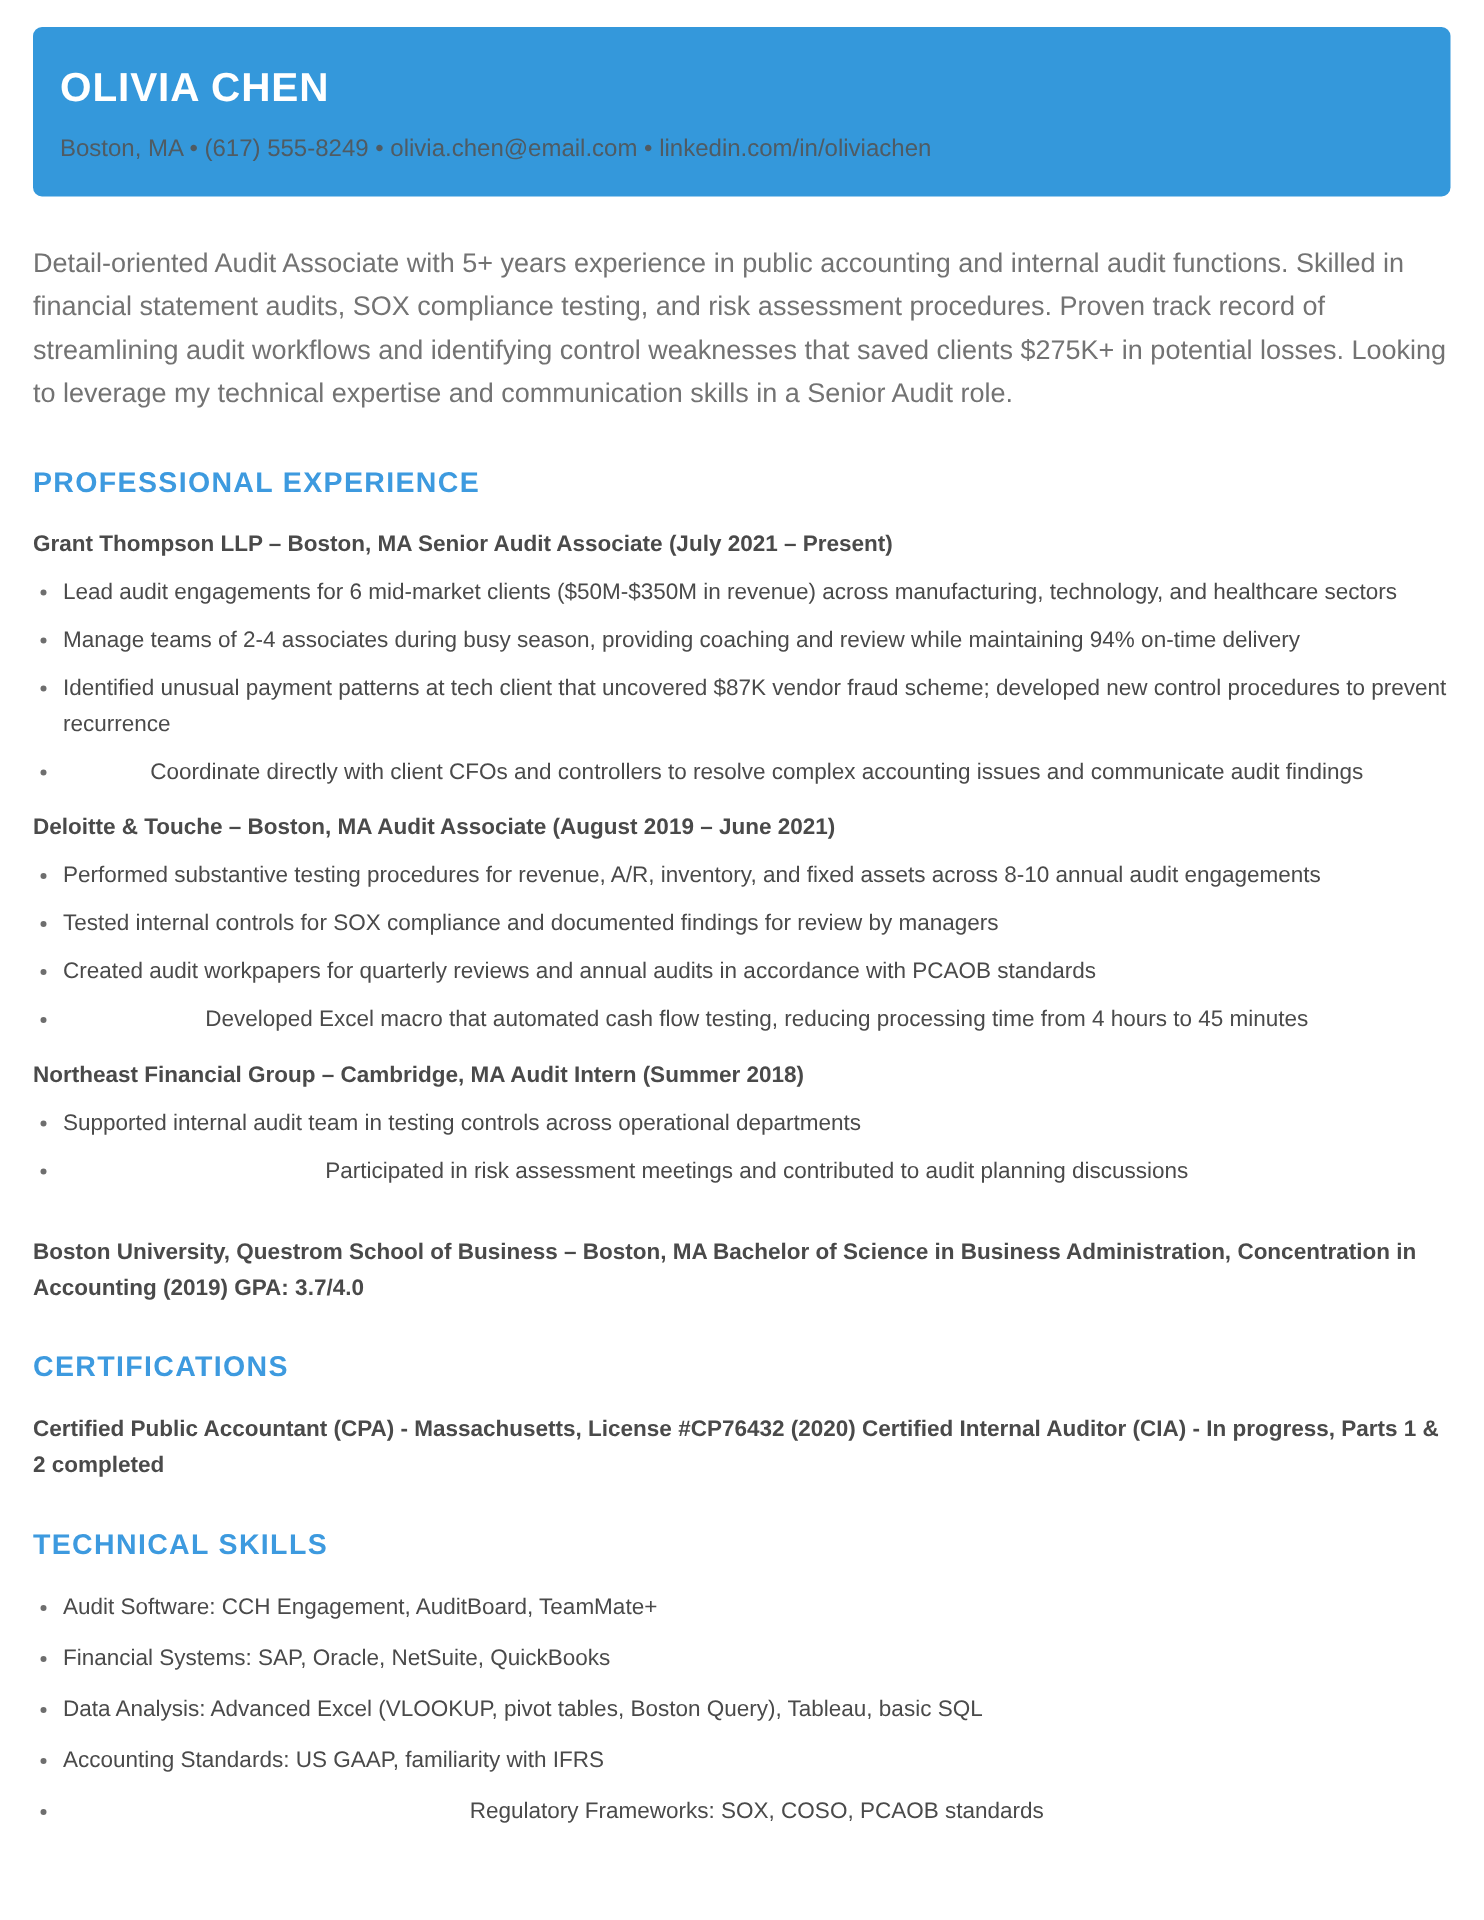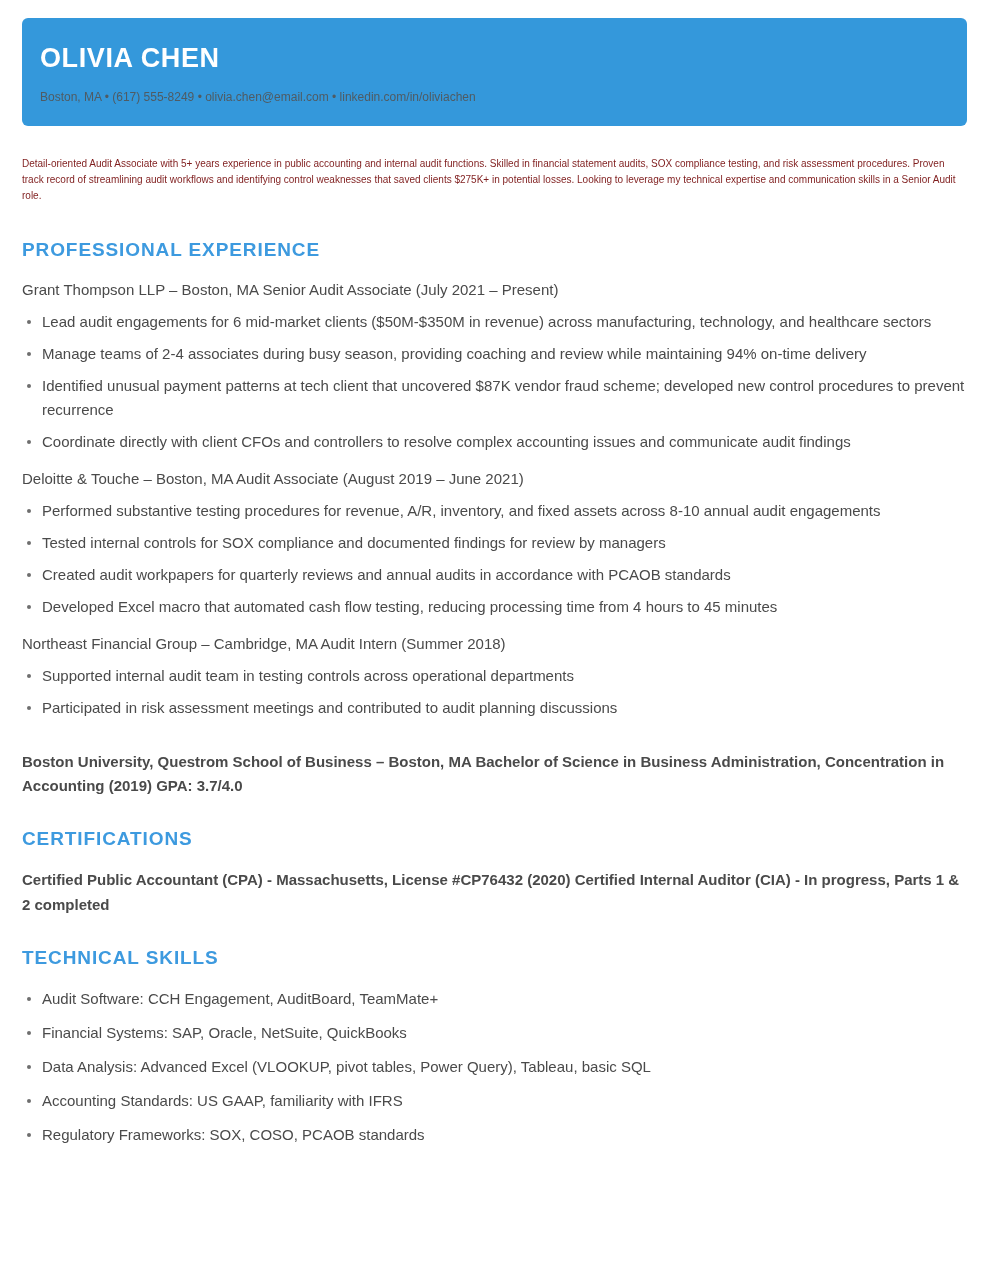--- a/index.html
+++ b/index.html
@@ -30,72 +30,72 @@
   }
   .candidate-name {
     font-size: 27px;
     font-weight: bold;
     color: #ffffff;
     letter-spacing: 0.6px;
     line-height: 1.1;
     margin: 0 0 16px 0;
   }
   .contact-line {
-    font-size: 12px;
+    font-size: 16px;
     color: #4f5b63;
     line-height: 1.2;
     margin: 0;
   }
 
   
   .summary {
-    font-size: 10px;
+    font-size: 18px;
     line-height: 1.62;
-    color: #7f1d1d;
+    color: #737373;
     margin: 0 0 34px 0;
   }
 
   
   .section-heading {
     font-size: 19px;
     font-weight: bold;
     color: #3d9adf;
     letter-spacing: 0.9px;
     text-transform: uppercase;
     margin: 0 0 18px 0;
   }
   .section {
     margin-bottom: 30px;
   }
 
   
   .job-title {
     font-size: 15px;
-    font-weight: normal;
+    font-weight: bold;
     color: #4a4a4a;
     line-height: 1.4;
     margin: 0 0 10px 0;
   }
   .job-block { margin-bottom: 14px; }
   .job-block:last-child { margin-bottom: 0; }
 
   ul.bullets {
     list-style: none;
     margin: 0 0 4px 0;
     padding: 0;
   }
   ul.bullets li {
     position: relative;
     font-size: 15px;
     line-height: 1.6;
     color: #4a4a4a;
     padding-left: 20px;
     margin-bottom: 8px;
   }
-  ul.bullets li:last-child { margin-bottom: 0; }
+  ul.bullets li:last-child { margin-bottom: 0; text-align: center; }
   ul.bullets li::before {
     content: "";
     position: absolute;
     left: 5px;
     top: 10px;
     width: 4px;
     height: 4px;
     border-radius: 50%;
     background: #6e6e6e;
   }
@@ -162,19 +162,19 @@
   <div class="section">
     <h2 class="section-heading">CERTIFICATIONS</h2>
     <p class="bold-body">Certified Public Accountant (CPA) - Massachusetts, License #CP76432 (2020) Certified Internal Auditor (CIA) - In progress, Parts 1 &amp; 2 completed</p>
   </div>
 
   <div class="section skills-section">
     <h2 class="section-heading">TECHNICAL SKILLS</h2>
     <ul class="bullets" id="skills-list">
         <li>Audit Software: CCH Engagement, AuditBoard, TeamMate+</li>
         <li>Financial Systems: SAP, Oracle, NetSuite, QuickBooks</li>
-        <li>Data Analysis: Advanced Excel (VLOOKUP, pivot tables, Power Query), Tableau, basic SQL</li>
+        <li>Data Analysis: Advanced Excel (VLOOKUP, pivot tables, Boston Query), Tableau, basic SQL</li>
         <li>Accounting Standards: US GAAP, familiarity with IFRS</li>
         <li>Regulatory Frameworks: SOX, COSO, PCAOB standards</li>
       </ul>
   </div>
 
 </div>
 
 </body></html>

